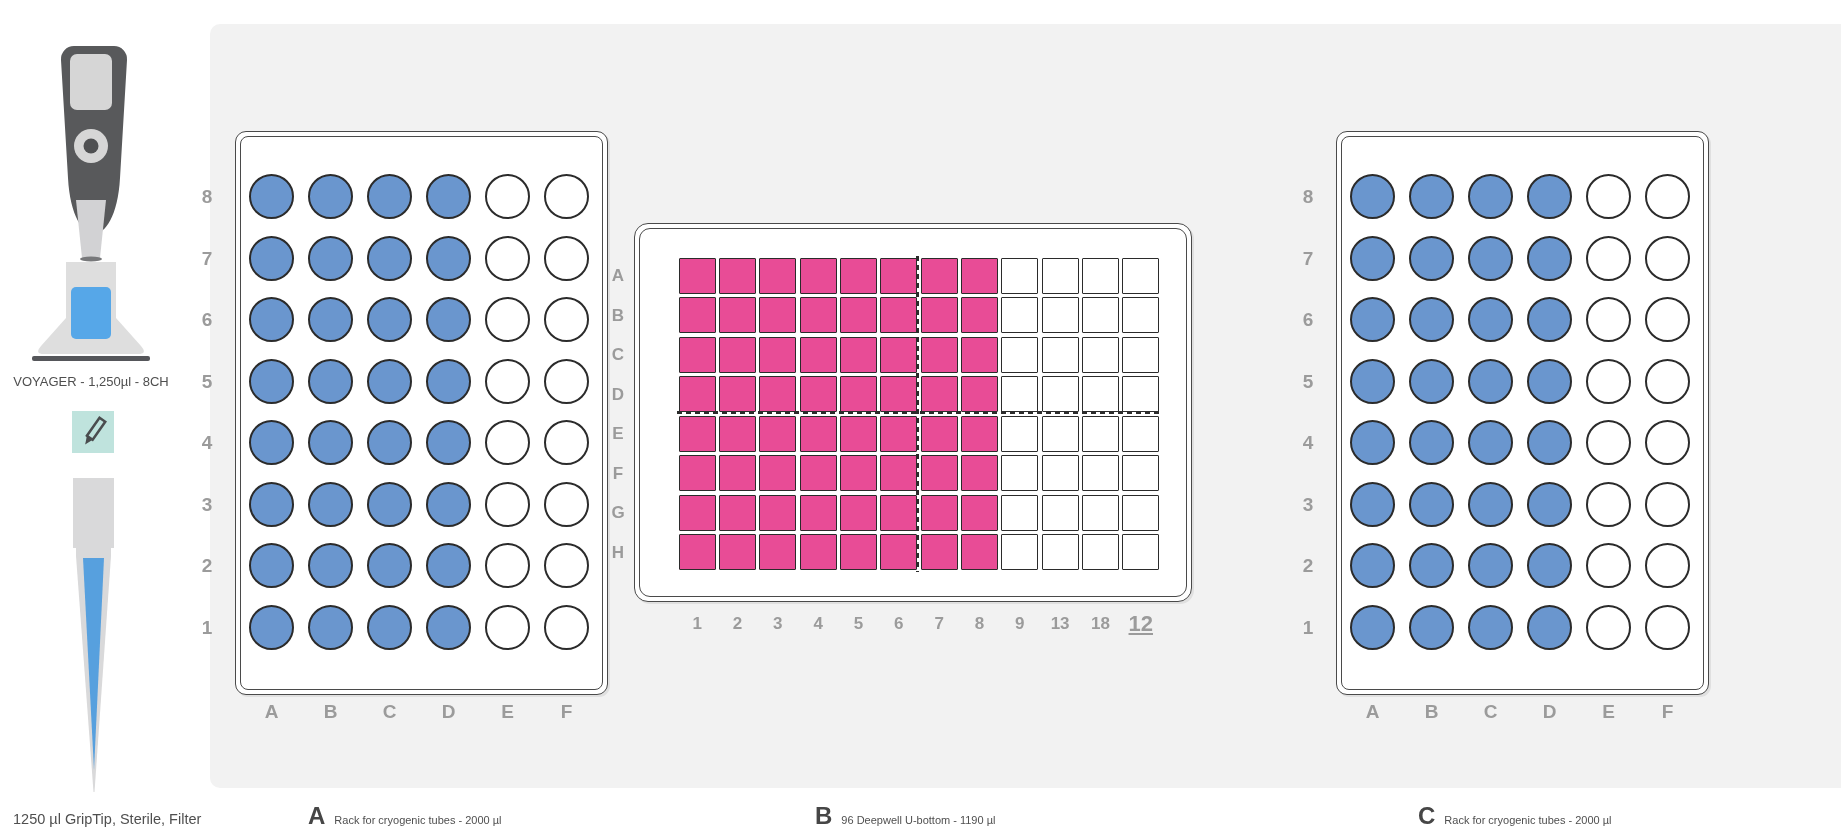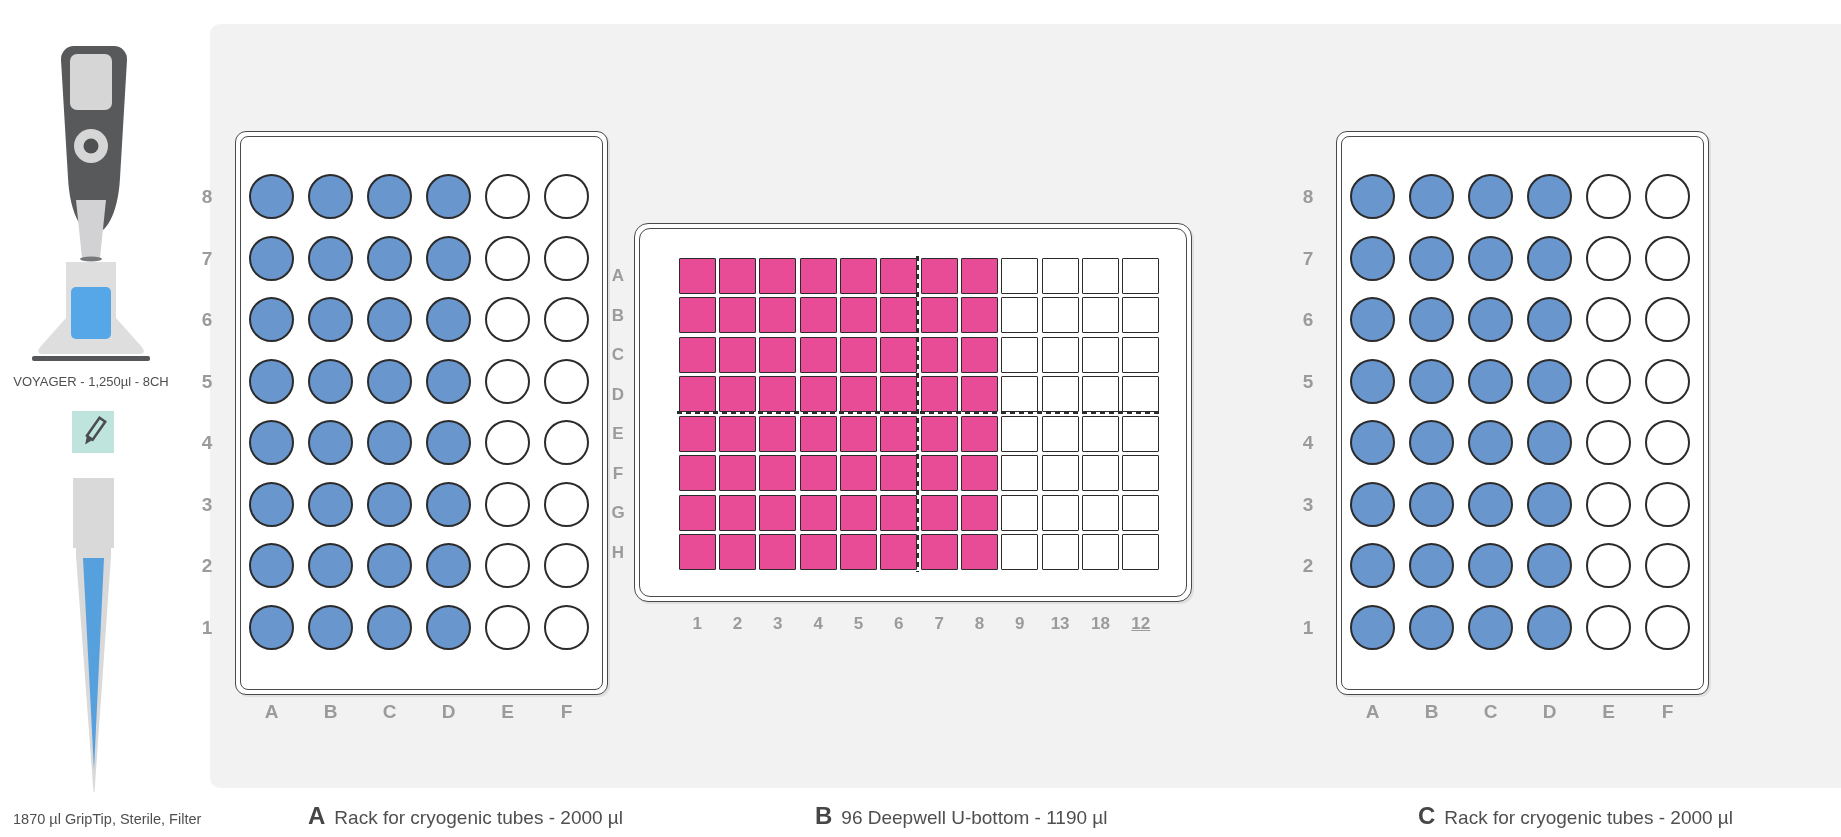--- a/index.html
+++ b/index.html
@@ -35,21 +35,21 @@
   .coord{color:var(--label-gray,#9b9b9b);font-weight:bold;text-align:center;line-height:26px;}
 
   .quad-line-v{position:absolute;left:281px;top:32px;width:3px;height:316px;
     background:repeating-linear-gradient(180deg,#2b2b2b 0 5px,transparent 5px 9px);}
   .quad-line-h{position:absolute;left:42px;top:187px;width:484px;height:3px;
     background:repeating-linear-gradient(90deg,#2b2b2b 0 5px,transparent 5px 9px);}
 
   
   .legend-item{position:absolute;top:802px;display:flex;align-items:baseline;gap:9px;white-space:nowrap;}
   .legend-letter{font-size:24px;font-weight:bold;color:#464646;}
-  .legend-text{font-size:19px;color:#4f4f4f;}
+  .legend-text{font-size:11px;color:#4f4f4f;}
 </style>
 </head>
 <body>
 
 <div class="stage">
 
   <div class="deck-panel"></div>
 
   <div class="sidebar">
 
@@ -74,21 +74,21 @@
         </g>
       </svg>
     </div>
 
     <svg class="tip-art" viewBox="0 0 70 330">
       <rect x="13" y="8" width="41" height="70" fill="#d9d9da"></rect>
       <rect x="16" y="78" width="35" height="8" fill="#d9d9da"></rect>
       <path d="M16,86 h35 L34.5,322 h-1 Z" fill="#d9d9da"></path>
       <path d="M23,88 L44,88 L34,300 Z" fill="#57a0de"></path>
     </svg>
-    <div class="tip-label">1870 µl GripTip, Sterile, Filter</div>
+    <div class="tip-label">1250 µl GripTip, Sterile, Filter</div>
   </div>
 
   <div class="labware rack" style="left:235px;top:131px;width:371px;height:562px;">
     <div class="inner-frame"></div>
     <div class="row-labels" style="left: -48px; top: 34px; width: 38px;">
         <div class="coord" style="height: 61.5px; line-height: 61.5px; font-size: 19px;">8</div>
         <div class="coord" style="height: 61.5px; line-height: 61.5px; font-size: 19px;">7</div>
         <div class="coord" style="height: 61.5px; line-height: 61.5px; font-size: 19px;">6</div>
         <div class="coord" style="height: 61.5px; line-height: 61.5px; font-size: 19px;">5</div>
         <div class="coord" style="height: 61.5px; line-height: 61.5px; font-size: 19px;">4</div>
@@ -273,21 +273,21 @@
         <div class="coord" style="width: 40.33px; font-size: 17px;">2</div>
         <div class="coord" style="width: 40.33px; font-size: 17px;">3</div>
         <div class="coord" style="width: 40.33px; font-size: 17px;">4</div>
         <div class="coord" style="width: 40.33px; font-size: 17px;">5</div>
         <div class="coord" style="width: 40.33px; font-size: 17px;">6</div>
         <div class="coord" style="width: 40.33px; font-size: 17px;">7</div>
         <div class="coord" style="width: 40.33px; font-size: 17px;">8</div>
         <div class="coord" style="width: 40.33px; font-size: 17px;">9</div>
         <div class="coord" style="width: 40.33px; font-size: 17px;">13</div>
         <div class="coord" style="width: 40.33px; font-size: 17px;">18</div>
-        <div class="coord" style="width: 40.33px; font-size: 17px; text-decoration: underline;">12</div>
+        <div class="coord" style="width: 40.33px; font-size: 22px; text-decoration: underline;">12</div>
       </div>
   </div>
 
   <div class="labware rack" style="left:1336px;top:131px;width:371px;height:562px;">
     <div class="inner-frame"></div>
     <div class="row-labels" style="left: -48px; top: 34px; width: 38px;">
         <div class="coord" style="height: 61.5px; line-height: 61.5px; font-size: 19px;">8</div>
         <div class="coord" style="height: 61.5px; line-height: 61.5px; font-size: 19px;">7</div>
         <div class="coord" style="height: 61.5px; line-height: 61.5px; font-size: 19px;">6</div>
         <div class="coord" style="height: 61.5px; line-height: 61.5px; font-size: 19px;">5</div>

